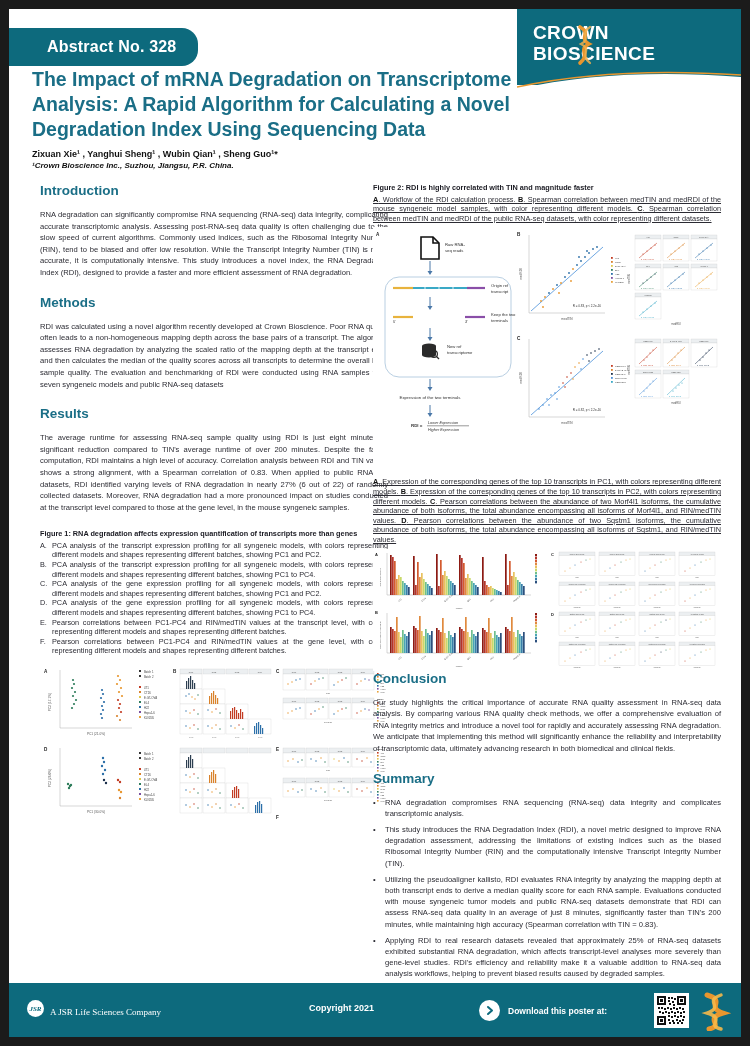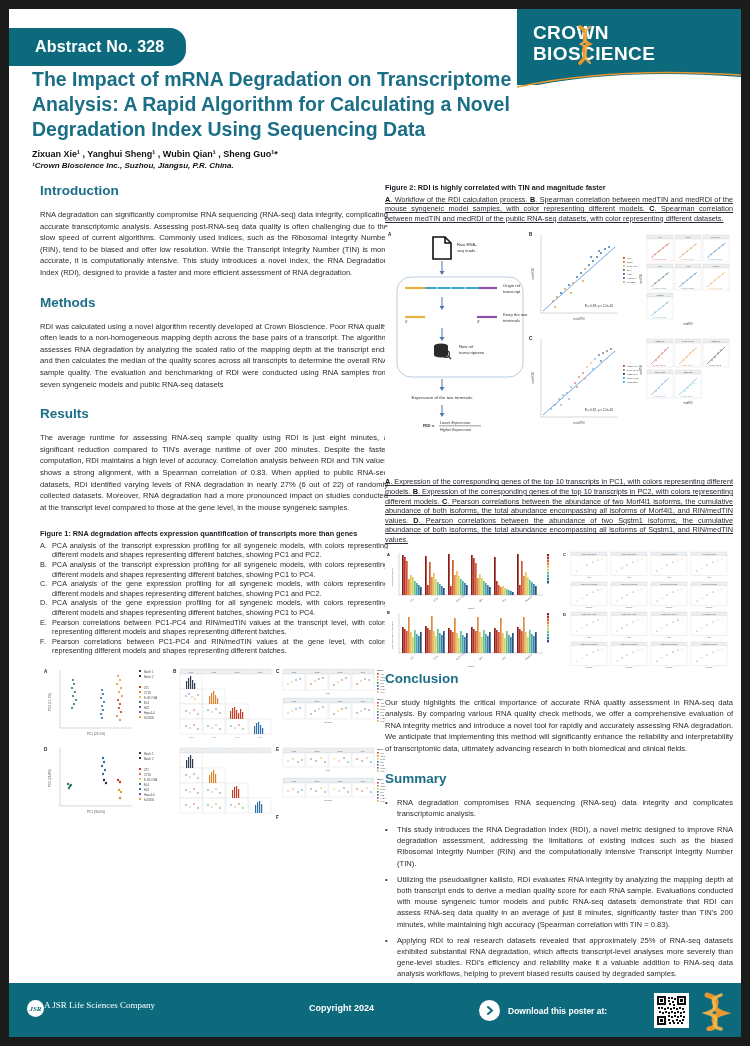--- a/index.html
+++ b/index.html
@@ -32,21 +32,21 @@
   .header {
     position:relative;
     height:152px;
     background:#ffffff;
   }
   .abstract-tab {
     position:absolute; left:0; top:19px;
     background:#0d6a7d;
     color:#ffffff;
     font-size:16px; font-weight:bold;
-    padding:10px 22px 10px 26px;
+    padding:10px 22px 10px 38px;
     border-top-right-radius:16px;
     border-bottom-right-radius:16px;
     letter-spacing:.2px;
   }
   .logo-block {
     position:absolute; right:0; top:0;
     width:224px; height:76px;
     background:#0d6a7d;
     border-bottom-left-radius:0;
   }
@@ -81,21 +81,21 @@
   }
 
   
   .columns {
     position:absolute; left:0; top:174px;
     width:732px; height:800px;
     padding:0 14px;
   }
   .col { position:absolute; top:0; width:348px; }
   .col-left { left:31px; }
-  .col-right { left:376px; }
+  .col-right { left:364px; }
 
   h2.sec {
     color:#1a6e86;
     font-size:13.5px; font-weight:bold;
     margin:0 0 11px 0;
   }
   p.body {
     color:#2b2b33;
     font-size:7.6px; line-height:11.6px;
     text-align:justify;
@@ -137,21 +137,21 @@
   .mini-axis { stroke:#999; stroke-width:.4; fill:none; }
 
   
   .footer {
     position:absolute; left:0; bottom:0;
     width:732px; height:54px;
     background:#0d6a7d;
   }
   .footer-jsr {
     position:absolute; left:18px; top:17px;
-    display:flex; align-items:flex-start; 
+    display:flex; align-items:flex-end; gap:6px;
     color:#ffffff; font-size:9px;
     font-family:"Liberation Serif", serif;
   }
   .jsr-badge {
     width:17px; height:17px; border-radius:50%;
     background:#ffffff; color:#0d6a7d;
     font-size:7px; font-weight:bold; font-style:italic;
     display:flex; align-items:center; justify-content:center;
     font-family:"Liberation Serif", serif;
   }
@@ -1420,21 +1420,21 @@
             </li>
         </ul>
       </div>
     </div>
 
     <div class="footer">
       <div class="footer-jsr">
         <div class="jsr-badge">JSR</div>
         <span>A JSR Life Sciences Company</span>
       </div>
-      <div class="footer-copy">Copyright 2024</div>
+      <div class="footer-copy">Copyright 2021</div>
       <div class="footer-dl">
         <div class="chev">
           <svg width="11" height="11" viewBox="0 0 11 11">
               <path d="M4 2 L8 5.5 L4 9" stroke="#0d6a7d" stroke-width="2" fill="none" stroke-linecap="round" stroke-linejoin="round"></path>
             </svg>
         </div>
         <span class="footer-dl-label">Download this poster at:</span>
       </div>
       <div class="qr">
         <svg width="31" height="31" viewBox="0 0 31 31" shape-rendering="crispEdges">

